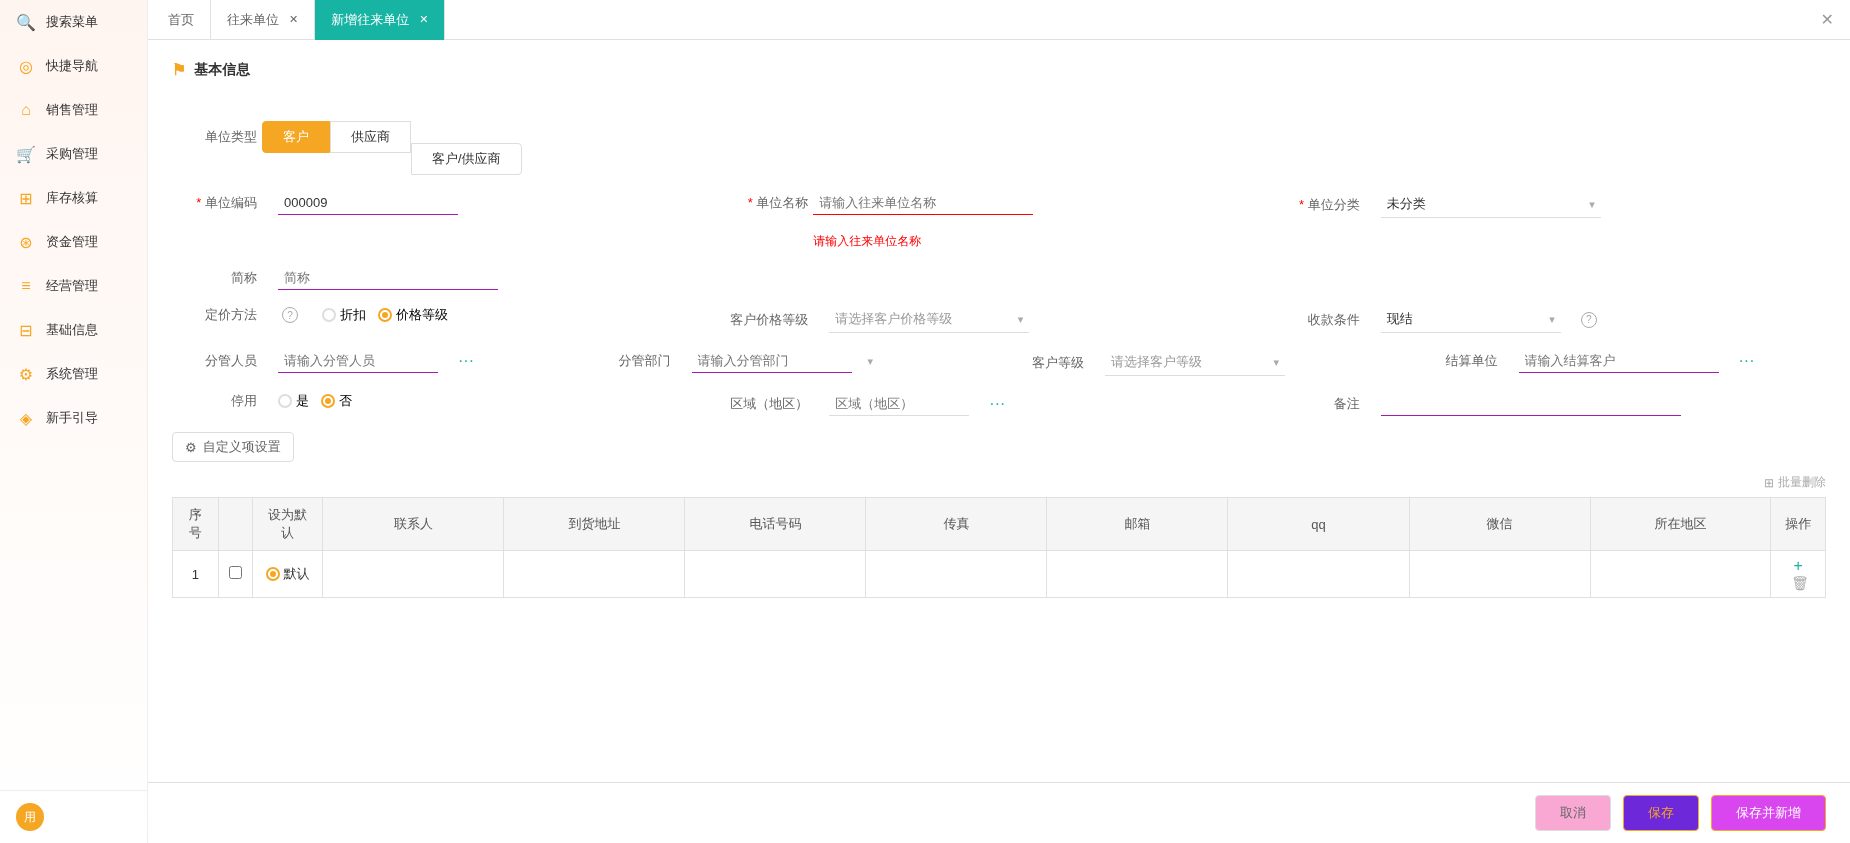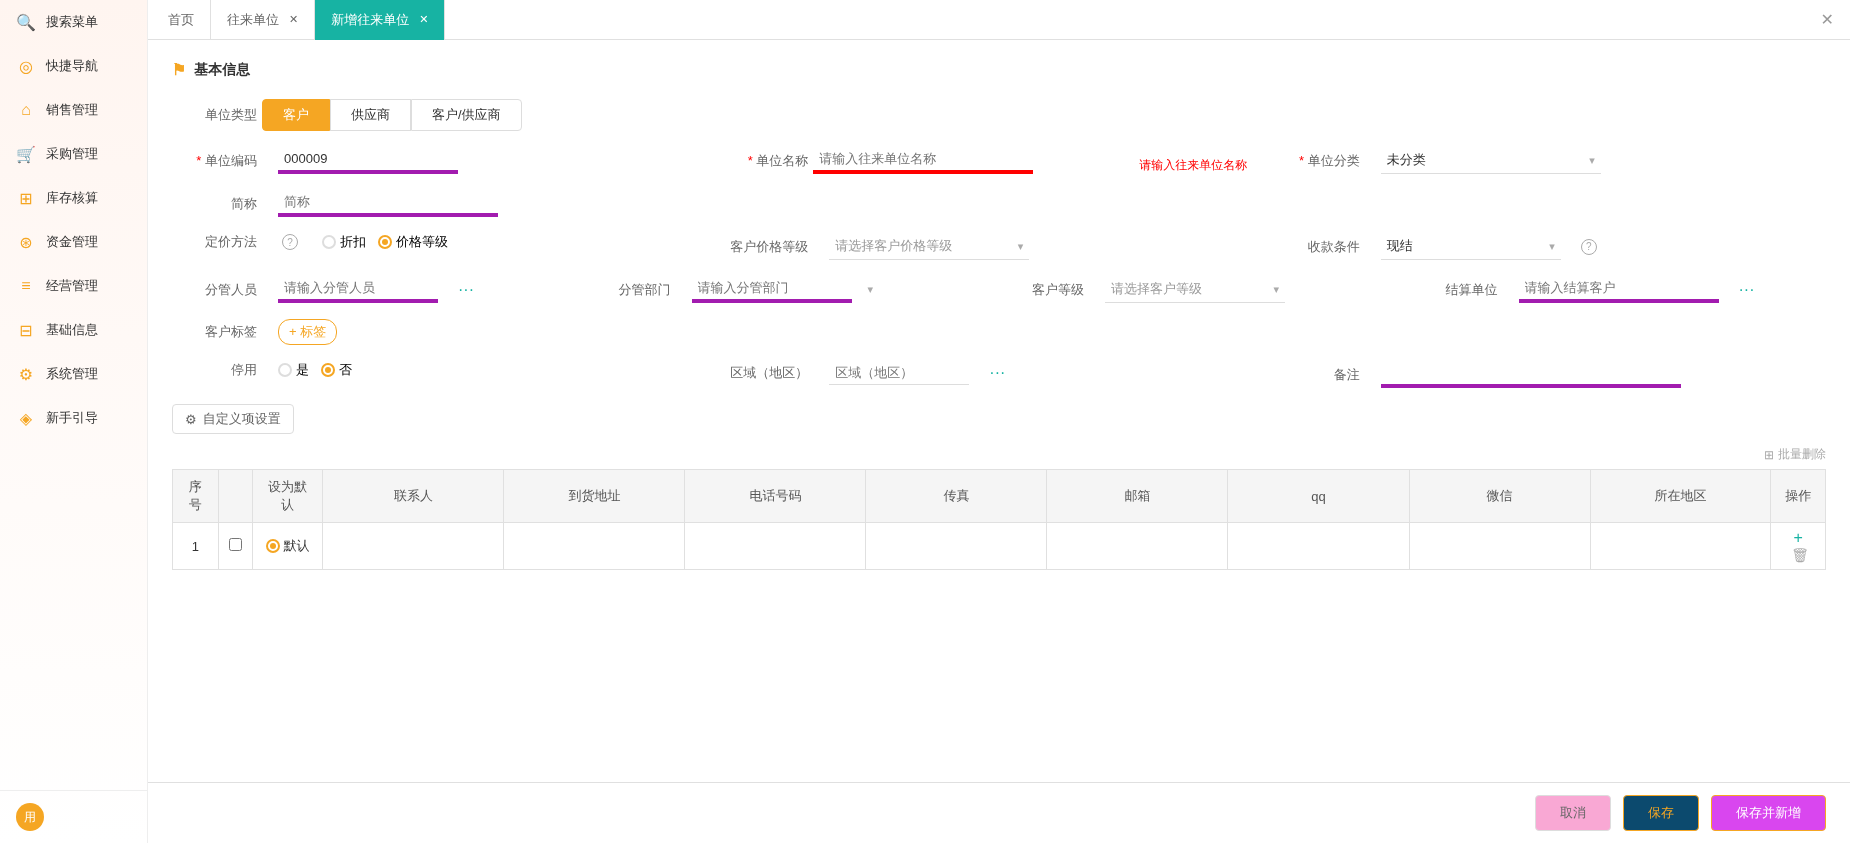--- a/index.html
+++ b/index.html
@@ -94,21 +94,21 @@
     .btn-type {
       padding: 6px 20px;
       border: 1px solid #ddd;
       background: #fff;
       cursor: pointer;
       color: #333;
       font-size: 13px;
     }
     .btn-type.active { background: #f5a623; color: #fff; border-color: #f5a623; }
     .btn-type:first-of-type { border-radius: 4px 0 0 4px; }
-    .btn-type:last-of-type { border-radius: 0 4px 4px 0; }
+    .btn-type:last-of-type { border-radius: 0 4px 4px 0; margin-top: 44px; }
 
     .form-row {
       display: flex;
       align-items: flex-start;
       margin-bottom: 16px;
       gap: 0;
     }
     .form-group {
       display: flex;
       align-items: center;
@@ -120,21 +120,21 @@
       width: 90px;
       text-align: right;
       padding-right: 5px;
       color: #666;
       flex-shrink: 0;
       font-size: 13px;
     }
     .required::before { content: '* '; color: #f00; }
     .form-input {
       border: none;
-      border-bottom: 4px solid #a21caf;
+      border-bottom: 1px solid #a21caf;
       padding: 4px 6px;
       font-size: 13px;
       outline: none;
       width: 180px;
       color: #333;
       background: transparent;
     }
     .form-input.error { border-bottom-color: #f00; }
     .error-msg { color: #f00; font-size: 12px; margin-top: 2px; display: block; }
 
@@ -206,21 +206,21 @@
       flex-shrink: 0;
     }
     .btn {
       padding: 8px 24px;
       border-radius: 4px;
       cursor: pointer;
       font-size: 13px;
       border: 1px solid #ddd;
     }
     .btn-cancel { background: #f9a8d4; color: #666; }
-    .btn-save { background: #0c4a6e; color: #f5a623; border-color: #f5a623; }
+    .btn-save { background: #6d28d9; color: #f5a623; border-color: #f5a623; }
     .btn-save-new { background: #d946ef; color: #fff; border-color: #f5a623; }
 
     .area-input {
       border: none;
       border-bottom: 1px solid #ddd;
       padding: 4px 6px;
       font-size: 13px;
       outline: none;
       width: 140px;
       color: #999;
@@ -308,21 +308,21 @@
       <button class="btn-type active">客户</button>
       <button class="btn-type">供应商</button>
       <button class="btn-type">客户/供应商</button>
     </div>
 
     <div class="form-row">
       <div class="form-group">
         <span class="form-label required">单位编码</span>
         <input class="form-input" type="text" value="000009" style="">
       </div>
-      <div class="form-group" style="flex-direction:row;align-items:flex-end;">
+      <div class="form-group" style="flex-direction:column;align-items:flex-start;">
         <div style="display:flex;align-items:center;">
           <span class="form-label required">单位名称</span>
           <input class="form-input error" type="text" placeholder="请输入往来单位名称" style="width: 220px;">
         </div>
         <div style="margin-left:90px;">
           <span class="error-msg">请输入往来单位名称</span>
         </div>
       </div>
       <div class="form-group">
         <span class="form-label required">单位分类</span>
@@ -390,28 +390,20 @@
           <span class="chevron">▾</span>
         </div>
       </div>
       <div class="form-group">
         <span class="form-label">结算单位</span>
         <input class="form-input" type="text" placeholder="请输入结算客户" style="width: 200px;">
         <span class="dots-btn">···</span>
       </div>
     </div>
 
-    <div class="form-row">
-      <div class="form-group">
-        <span class="form-label">客户标签</span>
-        <button class="tag-btn">
-          <span>+ 标签</span>
-        </button>
-      </div>
-    </div>
 
     <div class="form-row">
       <div class="form-group">
         <span class="form-label">停用</span>
         <div class="radio-group">
           <div class="radio-item">
             <div class="radio-circle"></div>
             <span>是</span>
           </div>
           <div class="radio-item">

